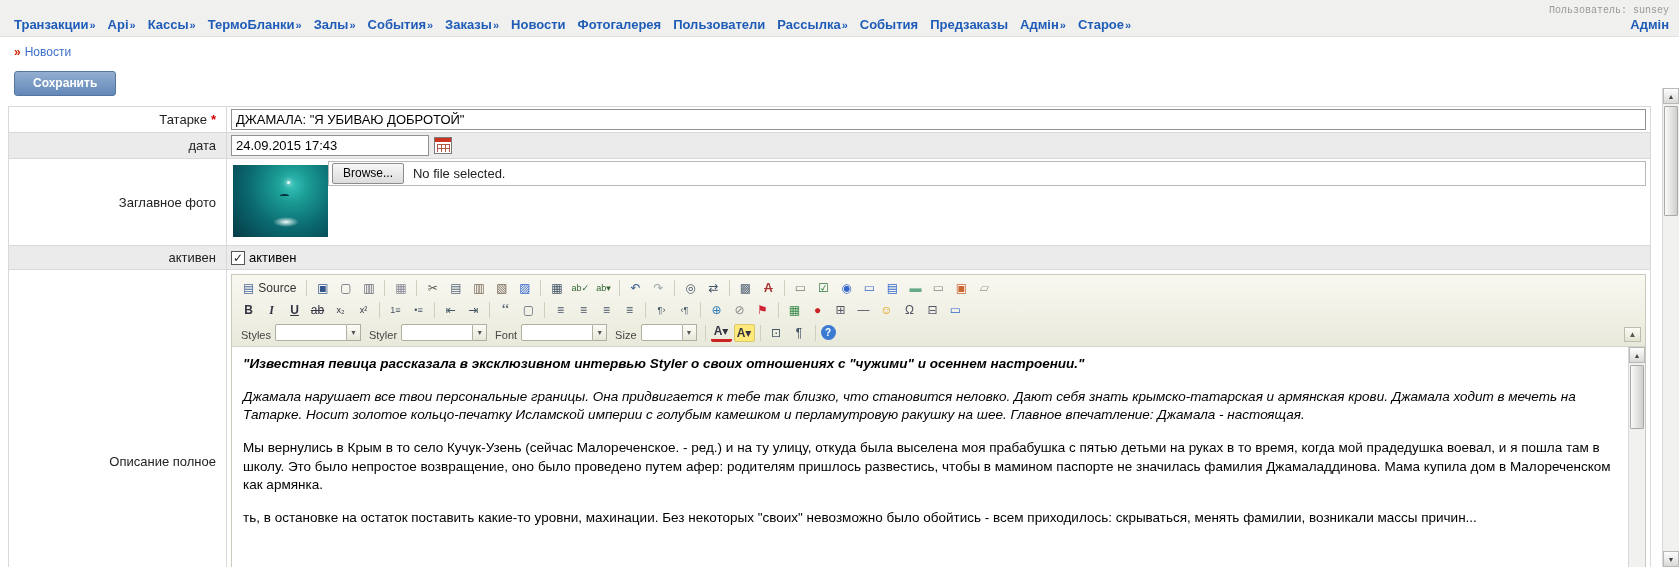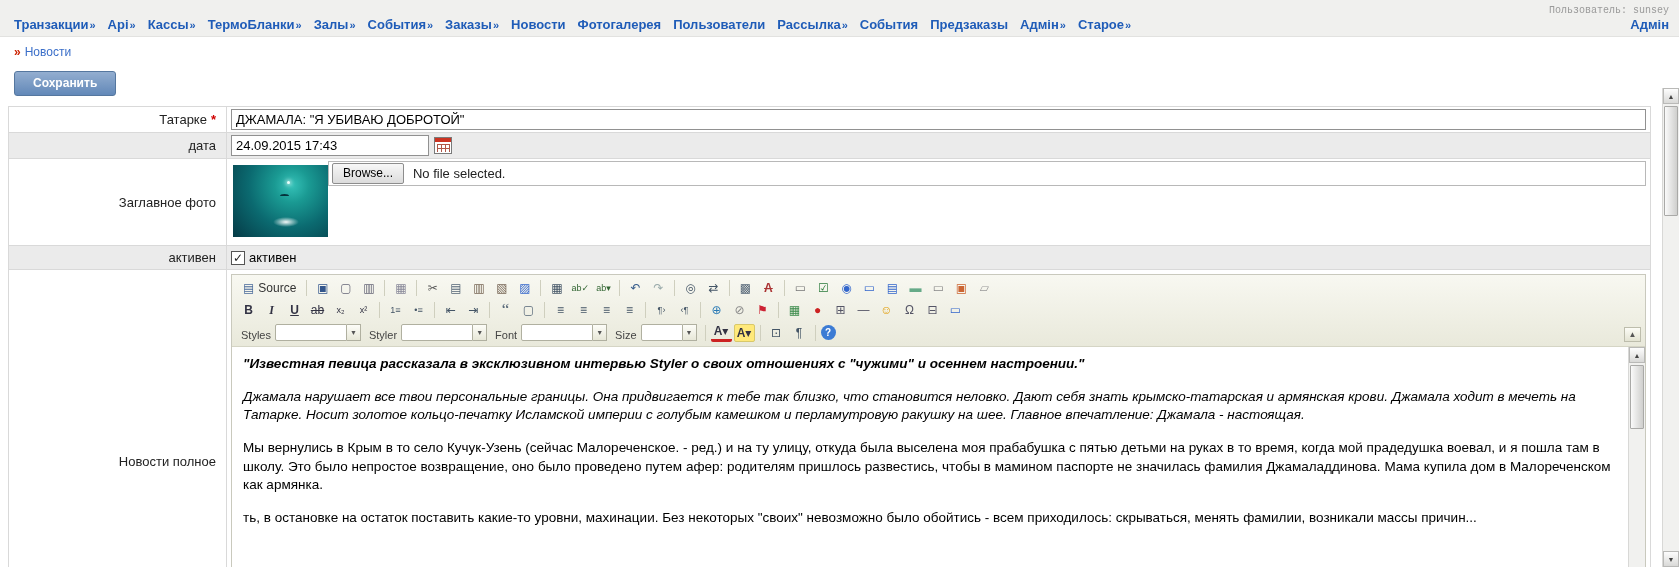--- a/index.html
+++ b/index.html
@@ -173,21 +173,21 @@
       <span>активен</span>
     </div>
     <div class="fvalue">
       <span class="checkbox">✓</span>
       <span class="check-label">активен</span>
     </div>
   </div>
 
   <div class="frow">
     <div class="flabel">
-      <span>Новости полное</span>
+      <span>Описание полное</span>
     </div>
     <div class="fvalue vtop">
       <div class="editor">
         <div class="tb">
           <div>
               <div class="tb-row">
                 <span class="tb-btn labeled">
                   <span style="color: rgb(74, 106, 154);">▤</span>
                   <span>Source</span>
                 </span>

